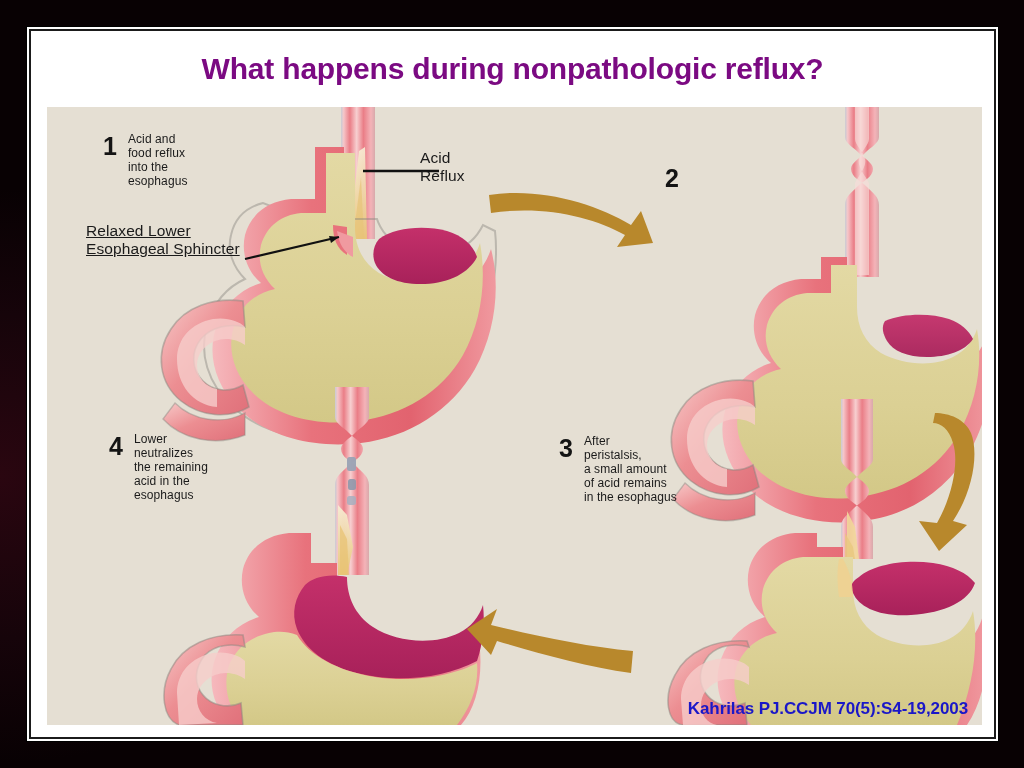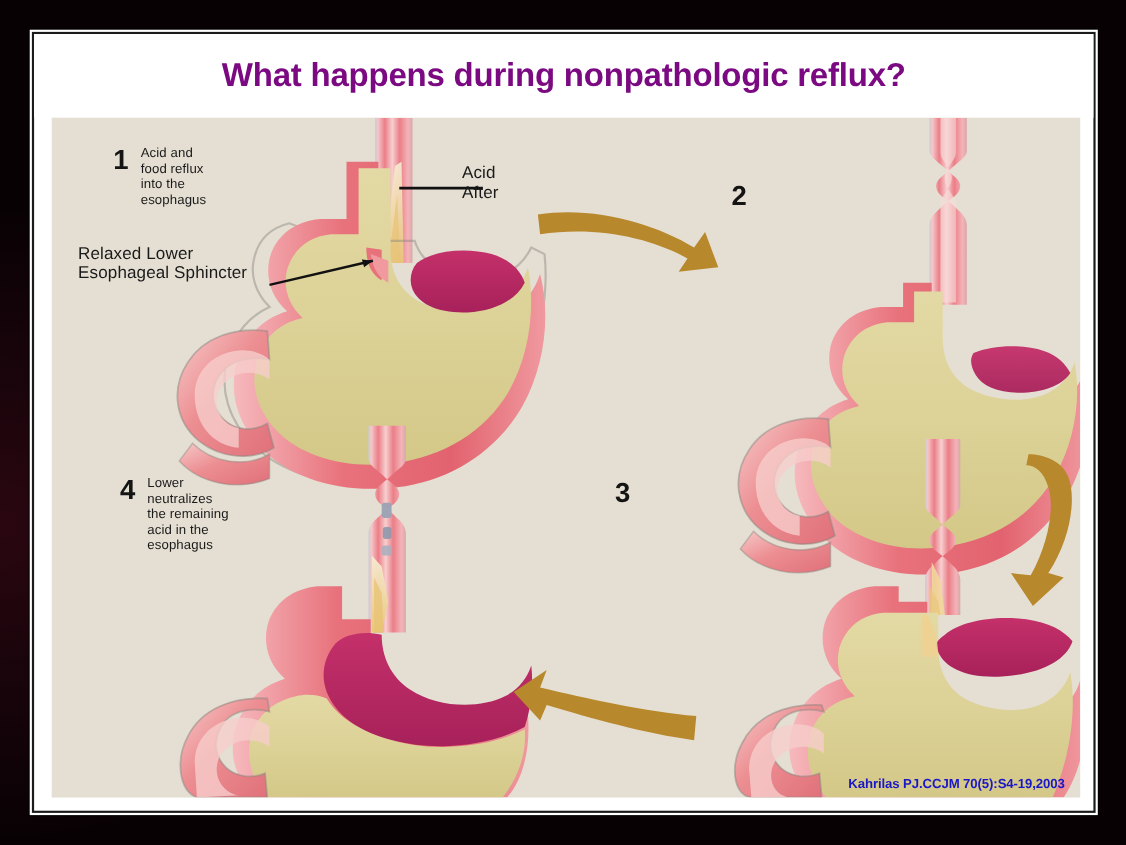--- a/index.html
+++ b/index.html
@@ -85,29 +85,29 @@
     white-space: pre-line;
     letter-spacing: 0.1px;
   }
 
   #step1-block { left: 56px;  top: 26px; }
   #step2-block { left: 618px; top: 58px; }
   #step3-block { left: 512px; top: 328px; }
   #step4-block { left: 62px;  top: 326px; }
 
   #acid-reflux-label { left: 373px; top: 42px; }
-  #les-label        { left: 24px;  top: 115px; }
+  #les-label        { left: 39px;  top: 115px; text-decoration: underline; }
 
   
   #citation {
     position: absolute;
     right: 14px; bottom: 6px;
     color: #1a17c8;
     font-family: "Liberation Sans", sans-serif;
-    font-size: 12px;
+    font-size: 17px;
     font-weight: bold;
     letter-spacing: -0.1px;
     white-space: nowrap;
   }
 </style>
 </head>
 <body>
 
 <div id="slide-frame">
 
@@ -393,32 +393,37 @@
 into the
 esophagus</span>
     </div>
 
     <div class="step-block" id="step2-block">
       <span class="step-num">2</span>
     </div>
 
     <div class="step-block" id="step3-block">
       <span class="step-num">3</span>
+      <span class="step-text">After
+peristalsis,
+a small amount
+of acid remains
+in the esophagus</span>
     </div>
 
     <div class="step-block" id="step4-block">
       <span class="step-num">4</span>
       <span class="step-text">Lower
 neutralizes
 the remaining
 acid in the
 esophagus</span>
     </div>
 
     <div class="plain-label" id="acid-reflux-label">Acid
-After</div>
+Reflux</div>
 
     <div class="plain-label" id="les-label">Relaxed Lower
 Esophageal Sphincter</div>
 
     <div id="citation">Kahrilas PJ.CCJM 70(5):S4-19,2003</div>
   </div>
 </div>
 
 </body></html>

